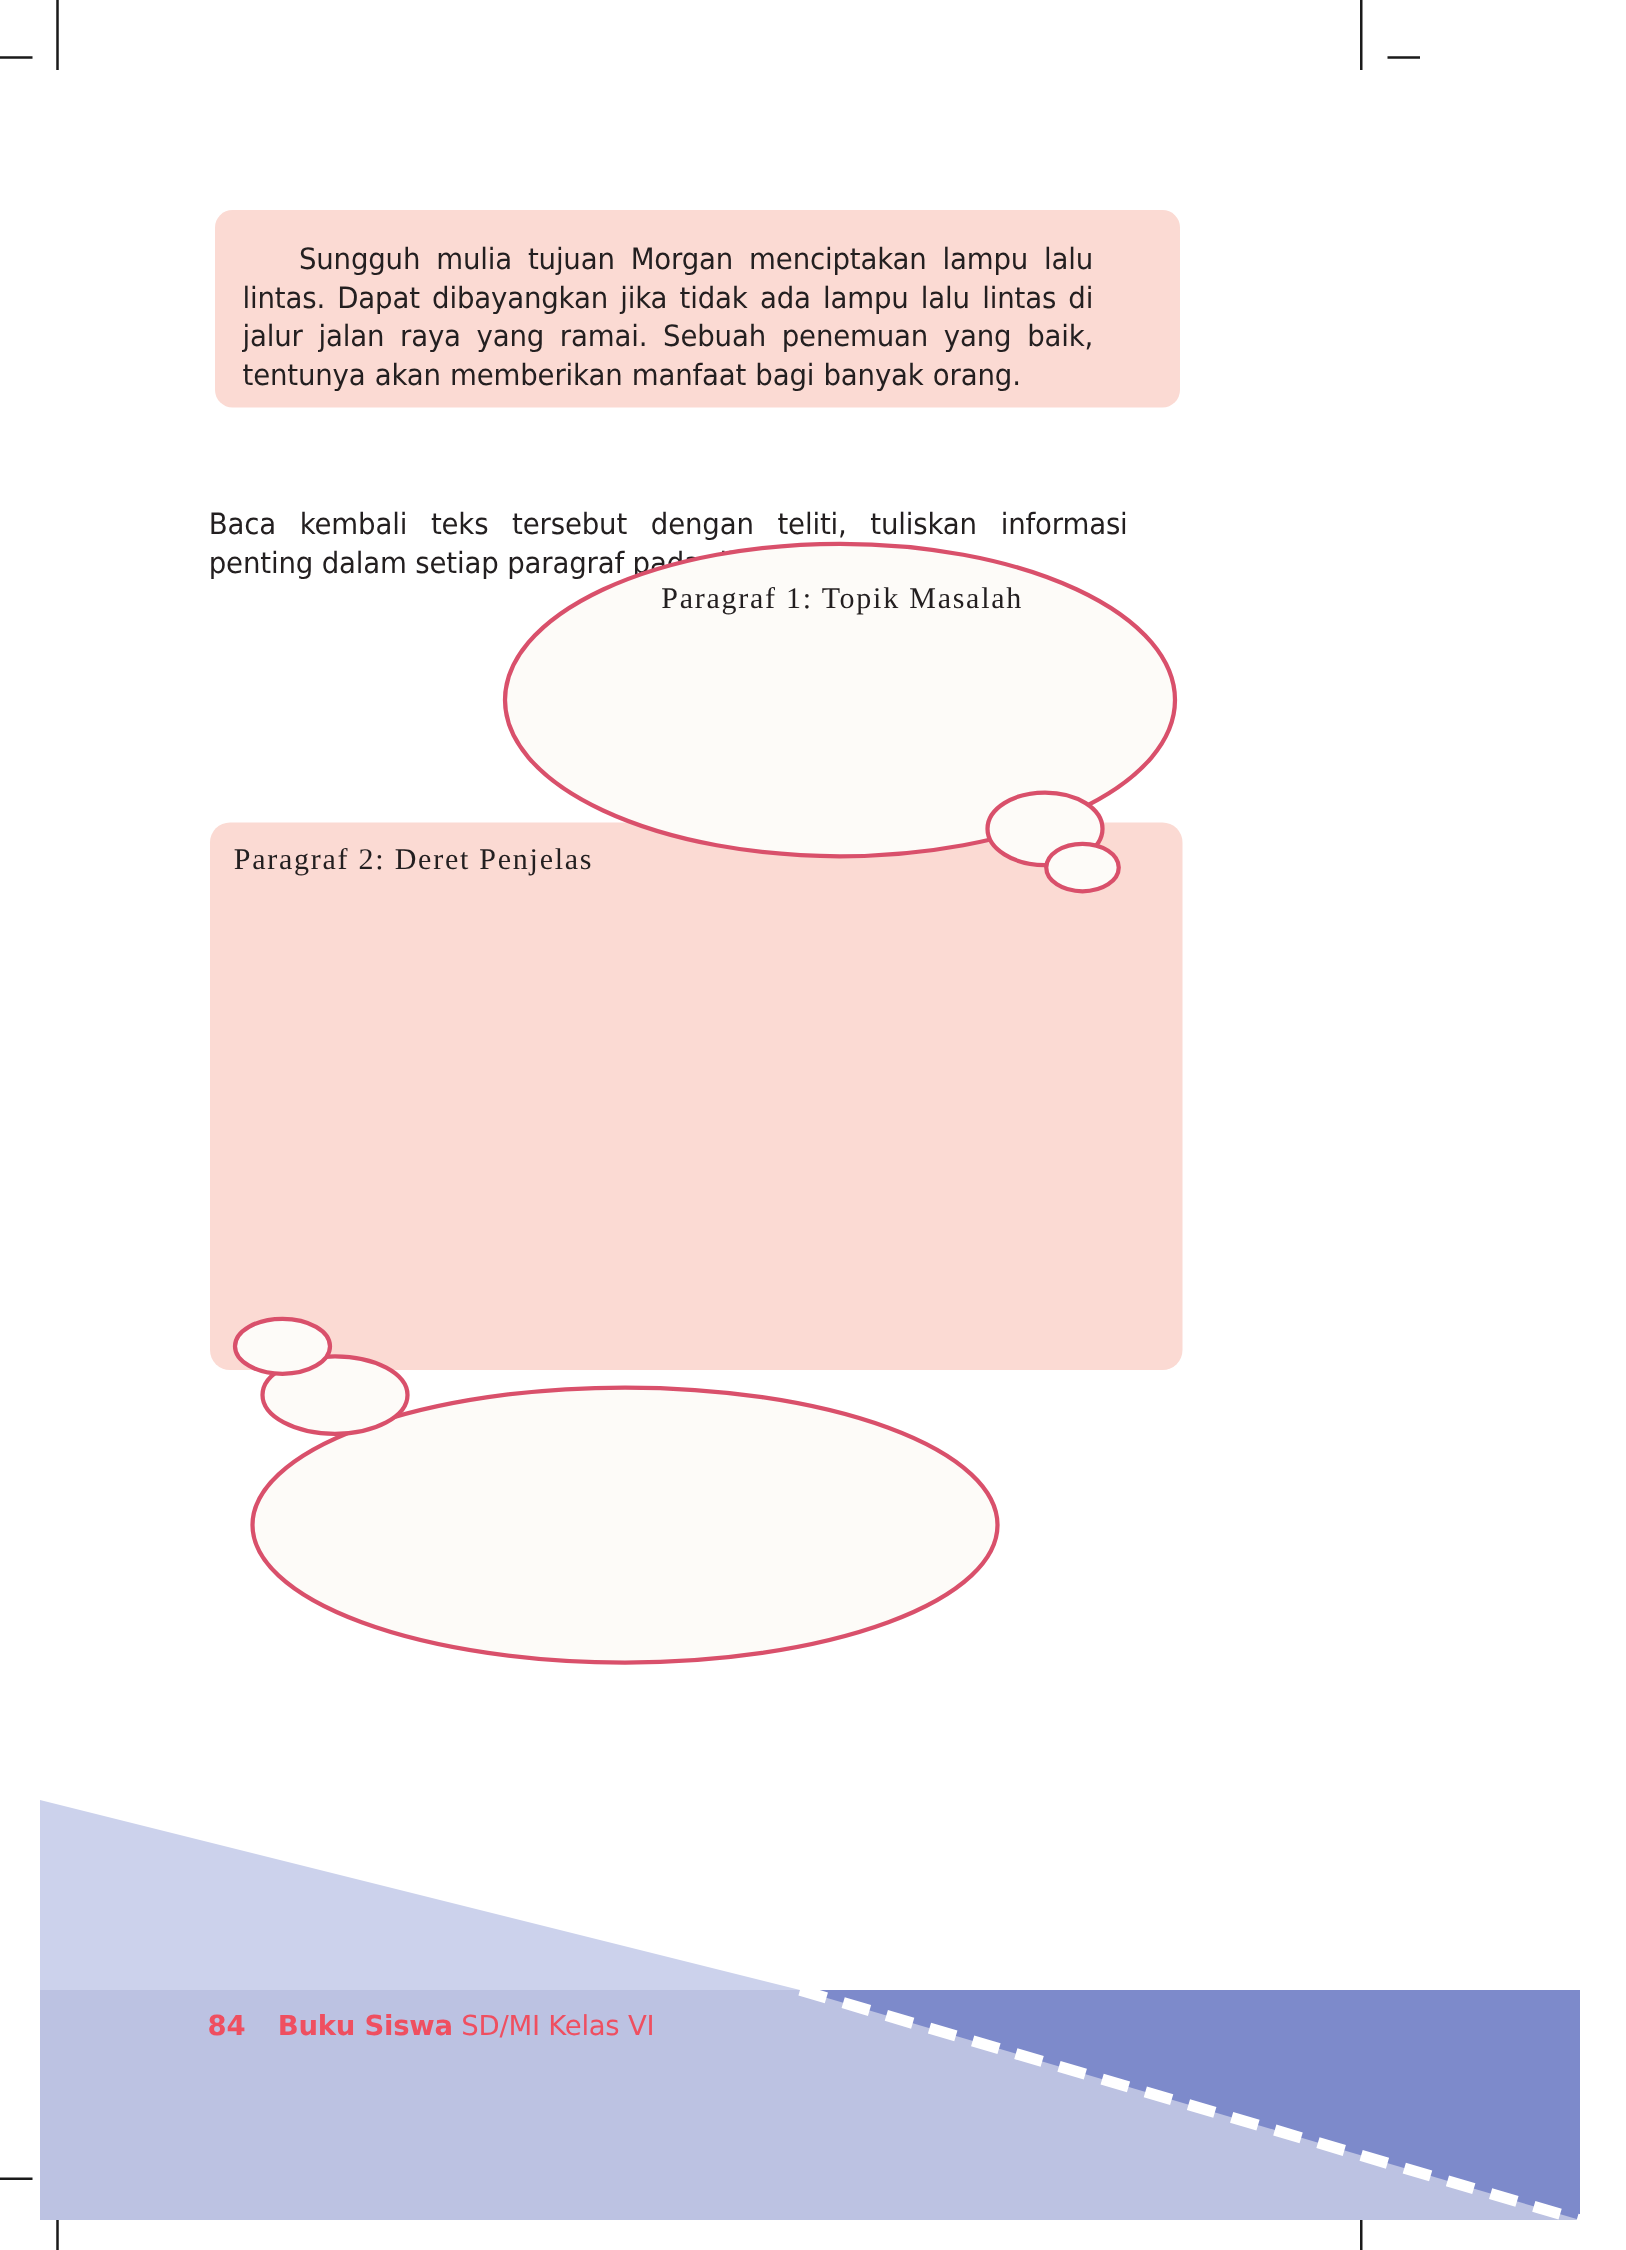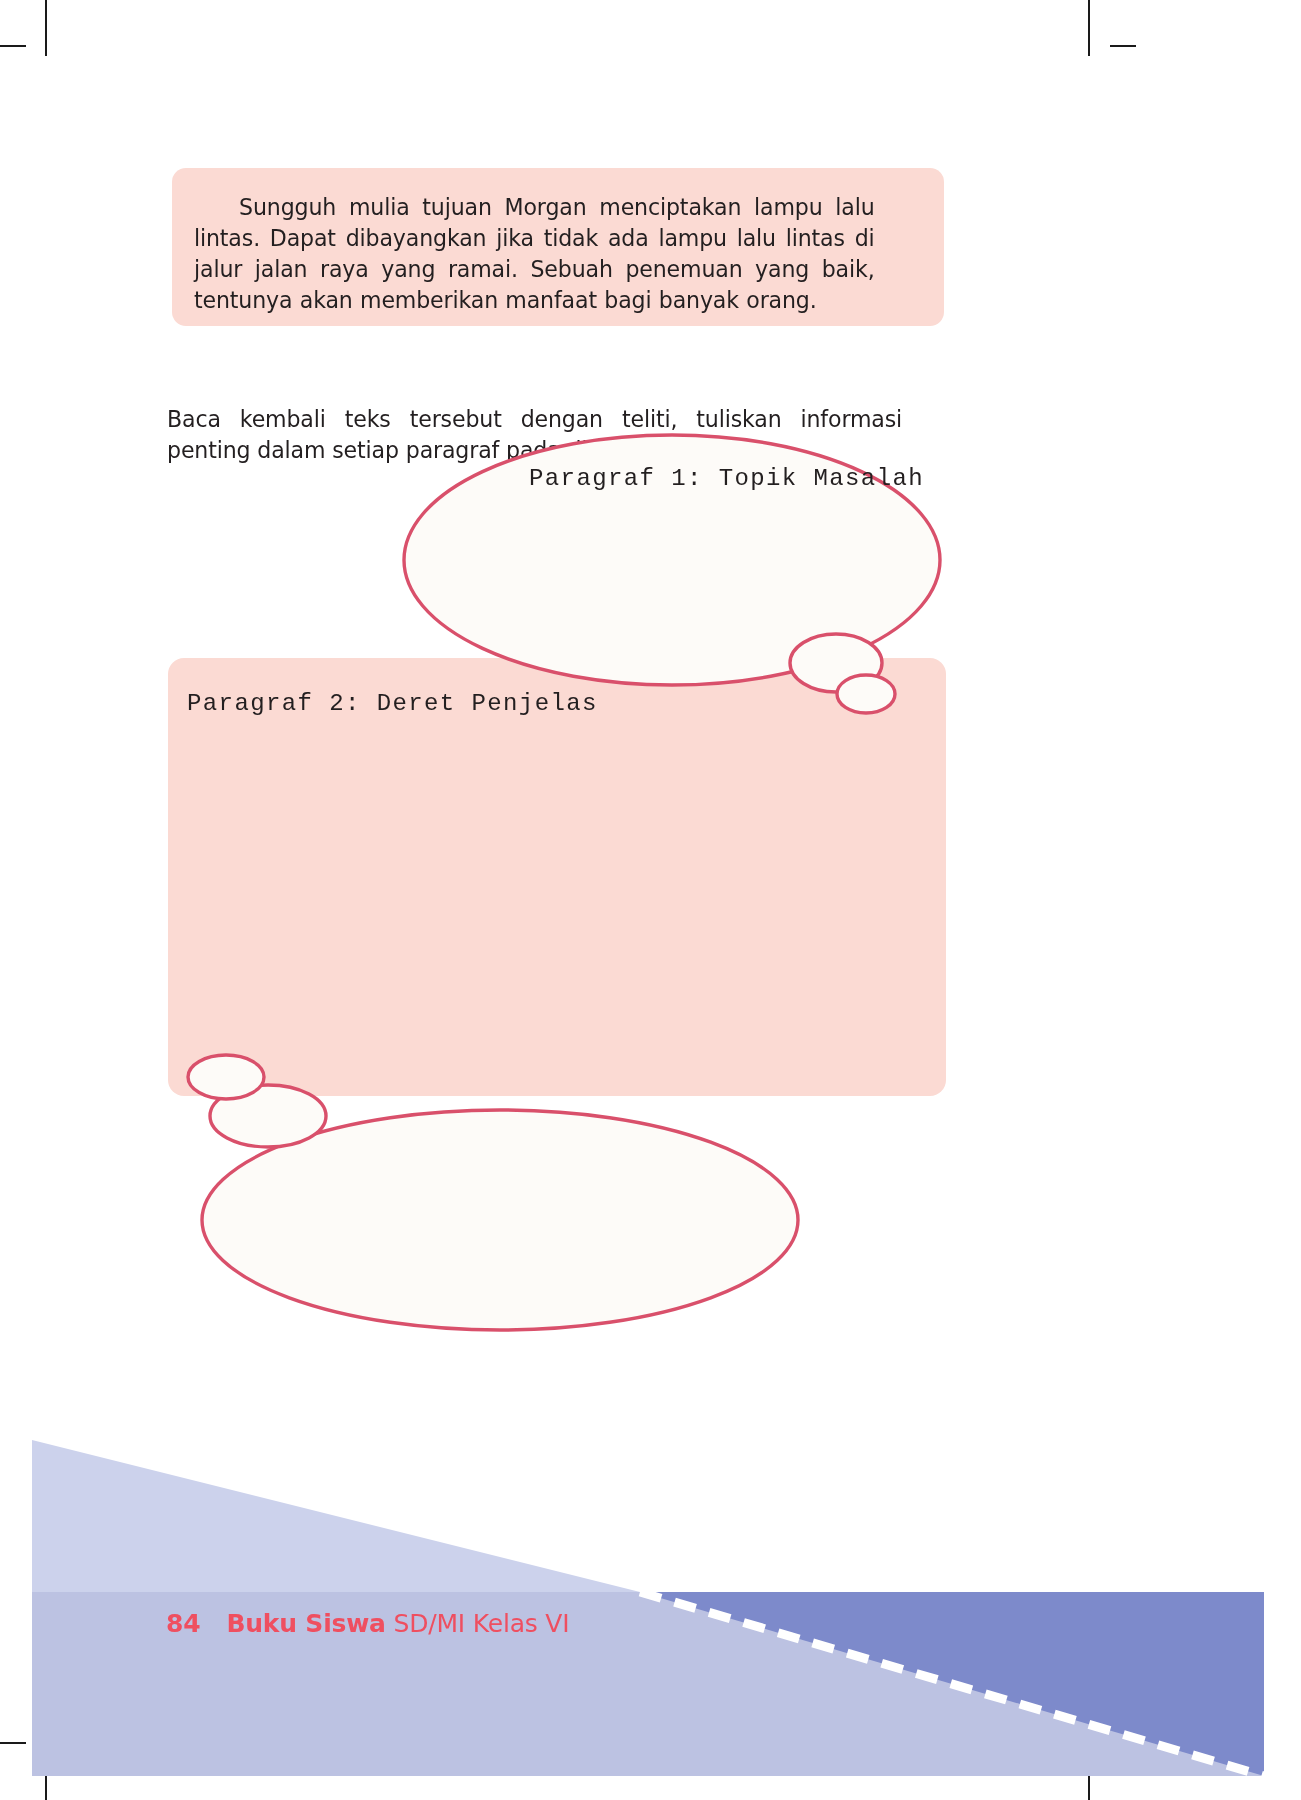--- a/index.html
+++ b/index.html
@@ -87,43 +87,43 @@
     stroke: #d9506b;
     stroke-width: 3.4;
   }
   #diagram .panel-fill {
     fill: #fbdad3;
   }
 
   
   .bubble-label {
     position: absolute;
-    font-family: Liberation Mono, monospace;
+    font-family: Liberation Serif, serif;
     font-size: 24px;
     line-height: 32px;
     color: #231f20;
     letter-spacing: 1.4px;
     white-space: pre-line;
   }
   #label-p1 { left: 529px; top: 463px; }
-  #label-p2 { left: 187px; top: 672px; margin-top: 16px; }
+  #label-p2 { left: 187px; top: 672px; }
   #label-p4 { left: 344px; top: 1093px; }
   #footer-graphics {
     position: absolute;
     left: 0;
     top: 1400px;
     width: 1301px;
     height: 400px;
   }
   #footer-text {
     position: absolute;
     left: 166px;
     top: 1609px;
     font-family: "DejaVu Sans", sans-serif;
-    font-size: 25px;
+    font-size: 22px;
     color: #ef4f60;
     letter-spacing: -0.2px;
     white-space: nowrap;
   }
   #footer-text .pageno {
     font-weight: bold;
     margin-right: 26px;
   }
   #footer-text .bold {
     font-weight: bold;

